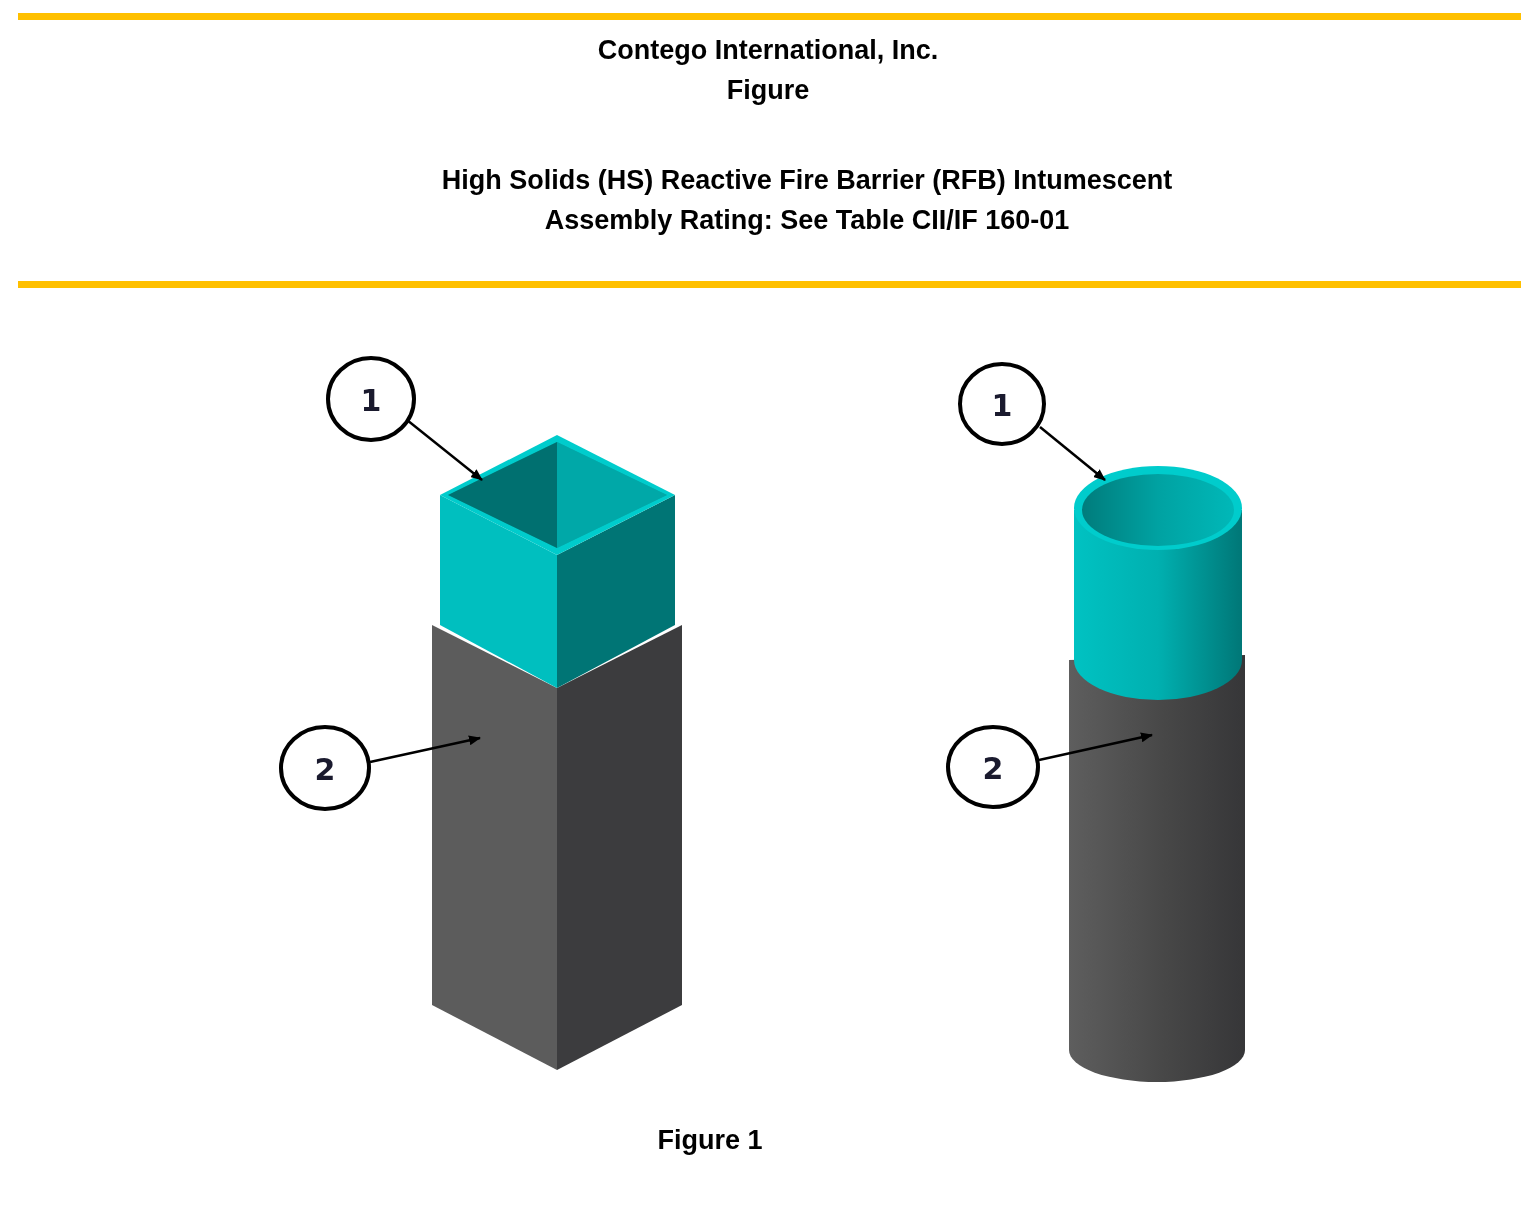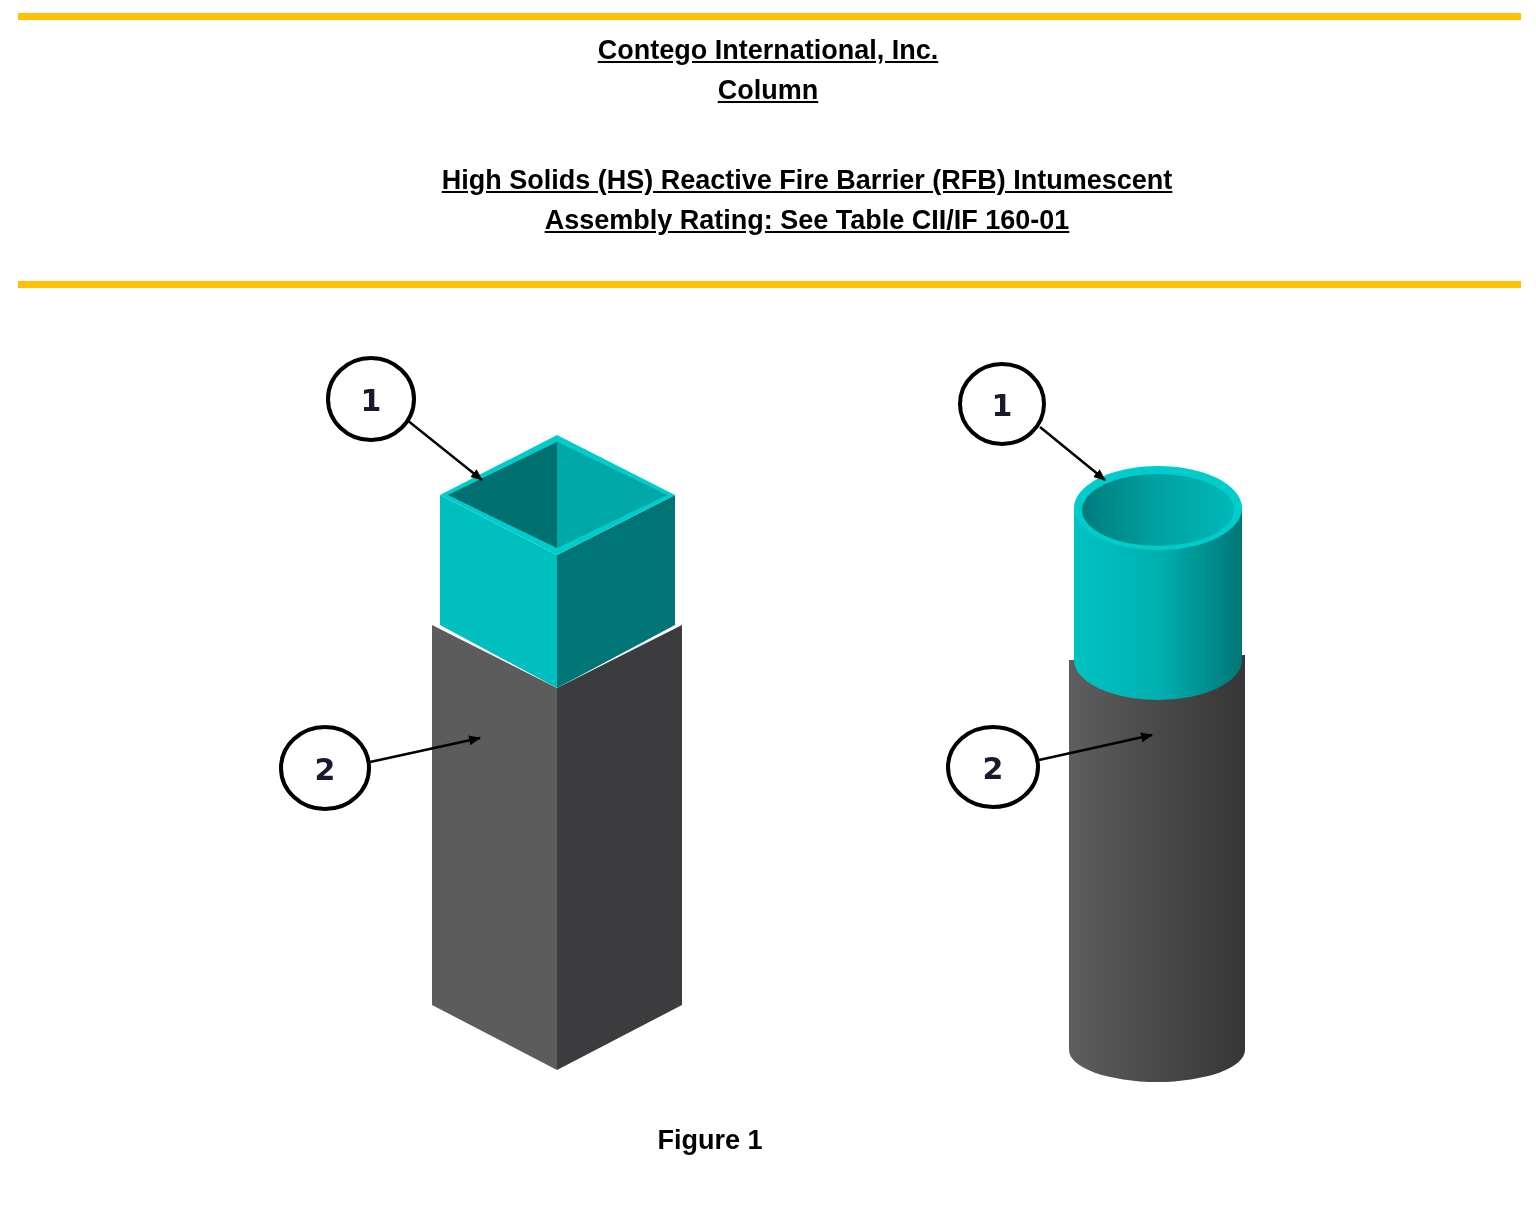--- a/index.html
+++ b/index.html
@@ -1,33 +1,33 @@
 <!DOCTYPE html>
 <html><head>
 <meta charset="utf-8">
 <style>
   html,body{margin:0;padding:0;background:#ffffff;}
   body{width:1536px;height:1214px;position:relative;overflow:hidden;font-family:"Liberation Sans","DejaVu Sans",sans-serif;color:#000;}
   .rule{position:absolute;left:18px;width:1503px;height:7px;background:#ffc000;}
   .rule.top{top:13px;}
   .rule.bottom{top:281px;}
-  .header{position:absolute;left:0;width:1536px;text-align:center;font-weight:bold;font-size:27px;line-height:40px;text-decoration:underline;}
+  .header{position:absolute;left:0;width:1536px;text-align:center;font-weight:bold;font-size:27px;line-height:40px;}
   .h1{top:30px;}
   .h2{top:160px;margin-left:39px;}
   .figure{position:absolute;left:0;top:300px;width:1536px;height:820px;}
   .caption{position:absolute;left:0;top:1125px;width:1420px;text-align:center;font-weight:bold;font-size:27px;}
 </style>
 </head>
 <body>
 
 <div class="rule top"></div>
 
 <div class="header h1">
   <div>Contego International, Inc.</div>
-  <div>Column</div>
+  <div>Figure</div>
 </div>
 <div class="header h2">
   <div>High Solids (HS) Reactive Fire Barrier (RFB) Intumescent</div>
   <div>Assembly Rating: See Table CII/IF 160-01</div>
 </div>
 
 <div class="rule bottom"></div>
 
 <svg class="figure" viewBox="0 300 1536 820" xmlns="http://www.w3.org/2000/svg">
   <defs>

